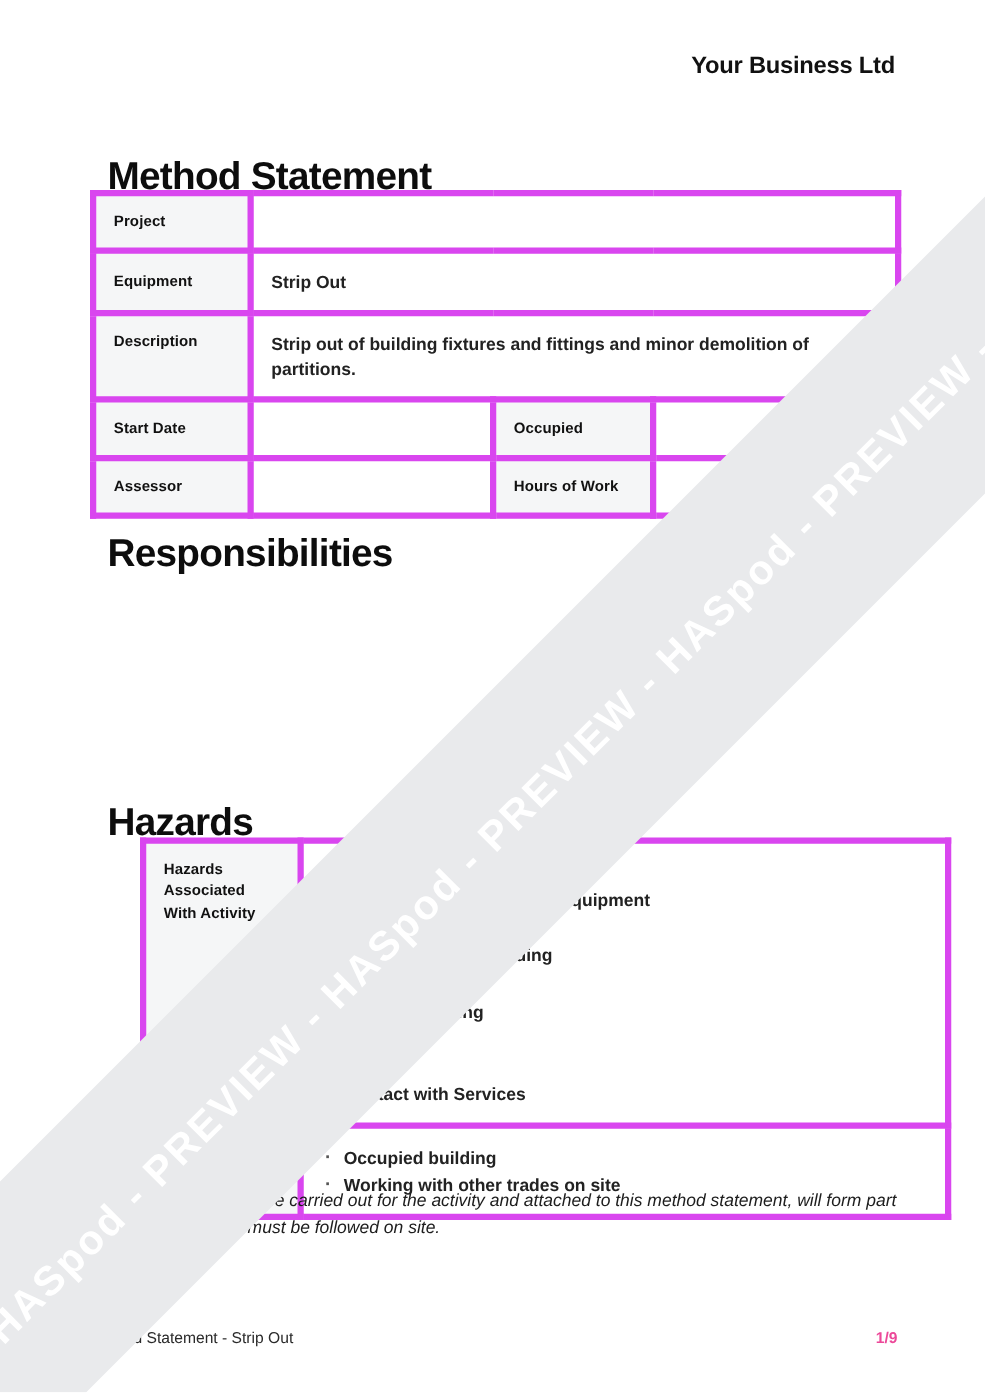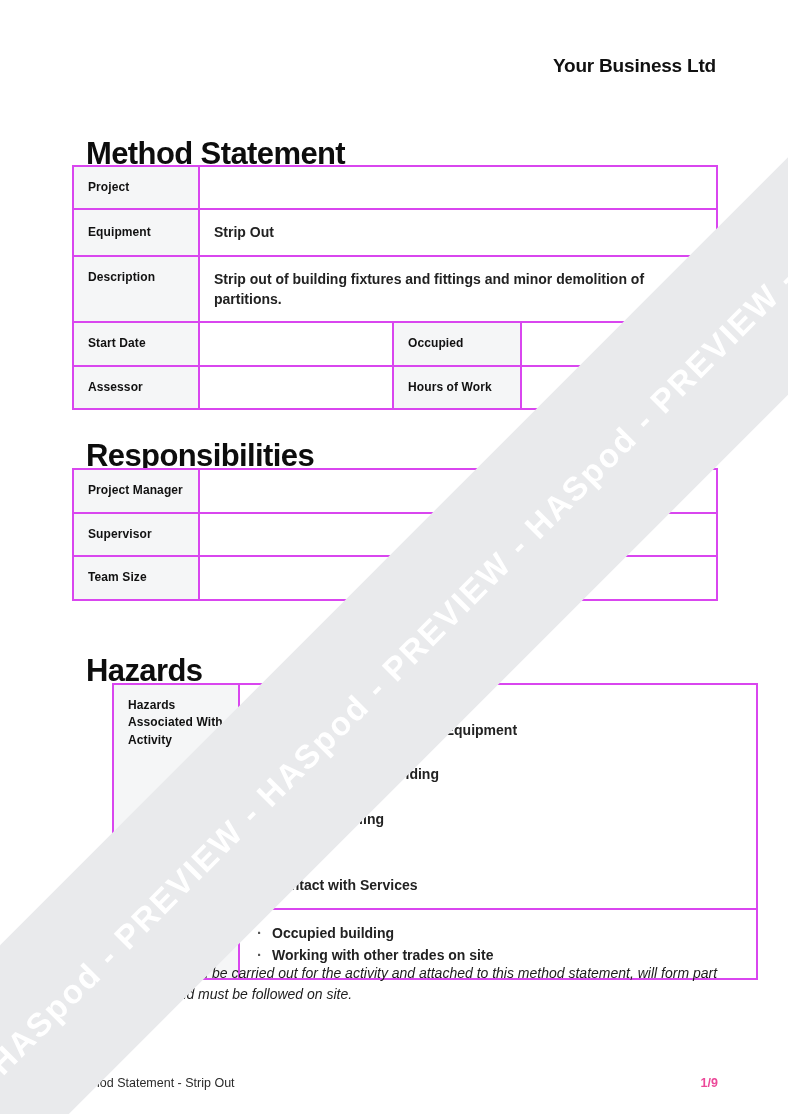--- a/index.html
+++ b/index.html
@@ -14,21 +14,21 @@
   .page {
     position: relative;
     width: 788px;
     height: 1114px;
     background: #ffffff;
     overflow: hidden;
     box-sizing: border-box;
   }
   .content {
     position: absolute;
-    left: 0; top: 13px;
+    left: 0; top: 0;
     width: 788px;
     height: 854px;
     z-index: 1;
   }
 
   
   .doc-header {
     position: absolute;
     left: 72px;
     right: 72px;
@@ -65,21 +65,21 @@
     border-collapse: collapse;
     table-layout: fixed;
     font-size: 13px;
     background: #ffffff;
   }
   #table-method { top: 152px; }
   #table-resp   { top: 455px; }
   #table-haz    { top: 670px; margin-left: 40px; }
 
   .doc-table td {
-    border: 2px solid #d946ef;
+    border: 5px solid #d946ef;
     vertical-align: middle;
     padding: 12px 14px;
     line-height: 1.45;
   }
   .doc-table td.label {
     background: #f5f6f7;
     font-weight: bold;
     font-size: 12px;
     color: #111111;
     letter-spacing: 0.1px;
@@ -232,40 +232,20 @@
           <td class="label">Assessor</td>
           <td class="value"></td>
           <td class="label">Hours of Work</td>
           <td class="value"></td>
         </tr>
       </tbody>
     </table>
 
     <h1 class="section-title" id="title-resp">Responsibilities</h1>
 
-    <table class="doc-table" id="table-resp">
-      <colgroup>
-          <col class="c-label">
-          <col class="c-value">
-        </colgroup>
-      <tbody>
-        <tr class="rowh-2">
-          <td class="label top">Project Manager</td>
-          <td class="value"></td>
-        </tr>
-        <tr class="rowh-1">
-          <td class="label">Supervisor</td>
-          <td class="value"></td>
-        </tr>
-        <tr class="rowh-1">
-          <td class="label">Team Size</td>
-          <td class="value"></td>
-        </tr>
-      </tbody>
-    </table>
 
     <h1 class="section-title" id="title-haz">Hazards</h1>
 
     <table class="doc-table" id="table-haz">
       <colgroup>
           <col class="c-label">
           <col class="c-value">
         </colgroup>
       <tbody>
         <tr>

